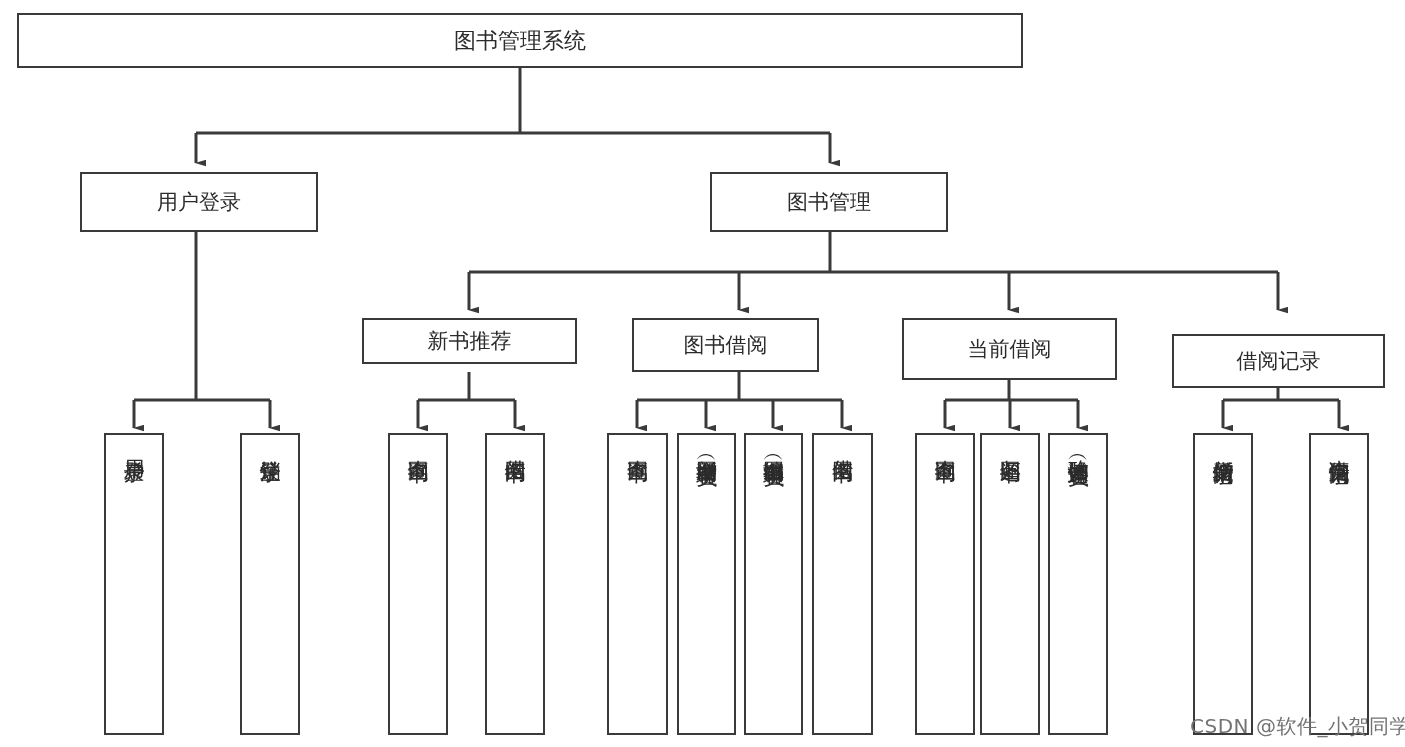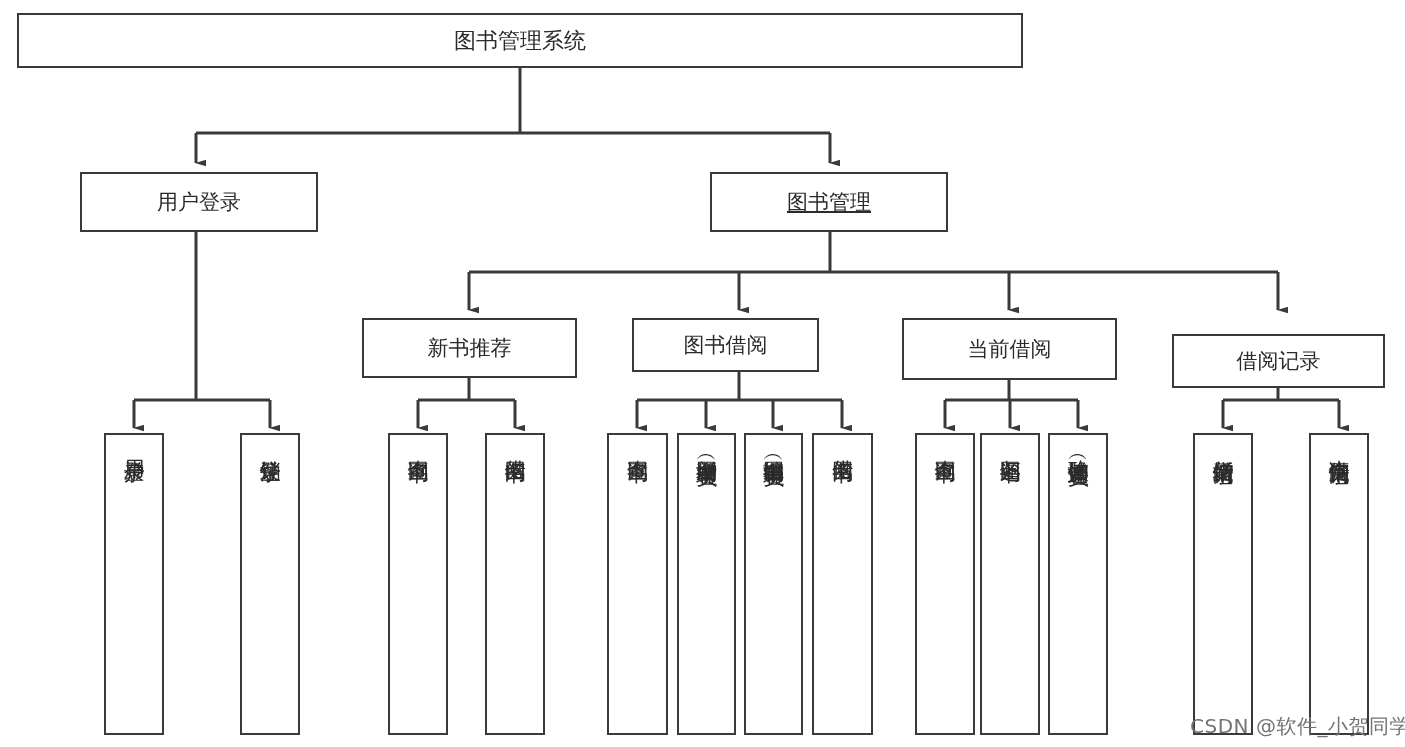--- a/index.html
+++ b/index.html
@@ -123,25 +123,25 @@
     </g>
   </svg>
 
   <div class="node root" style="left:17px; top:13px; width:1006px; height:55px;">
     <span>图书管理系统</span>
   </div>
 
   <div class="node lvl1" style="left:80px; top:172px; width:238px; height:60px;">
     <span>用户登录</span>
   </div>
-  <div class="node lvl1" style="left:710px; top:172px; width:238px; height:60px;text-decoration:underline;">
+  <div class="node lvl1" style="left:710px; top:172px; width:238px; height:60px;">
     <span>图书管理</span>
   </div>
 
-  <div class="node lvl2" style="left:362px; top:318px; width:215px; height:60px;">
+  <div class="node lvl2" style="left:362px; top:318px; width:215px; height:46px;">
     <span>新书推荐</span>
   </div>
   <div class="node lvl2" style="left:632px; top:318px; width:187px; height:54px;">
     <span>图书借阅</span>
   </div>
   <div class="node lvl2" style="left:902px; top:318px; width:215px; height:62px;">
     <span>当前借阅</span>
   </div>
   <div class="node lvl2" style="left:1172px; top:334px; width:213px; height:54px;">
     <span>借阅记录</span>

